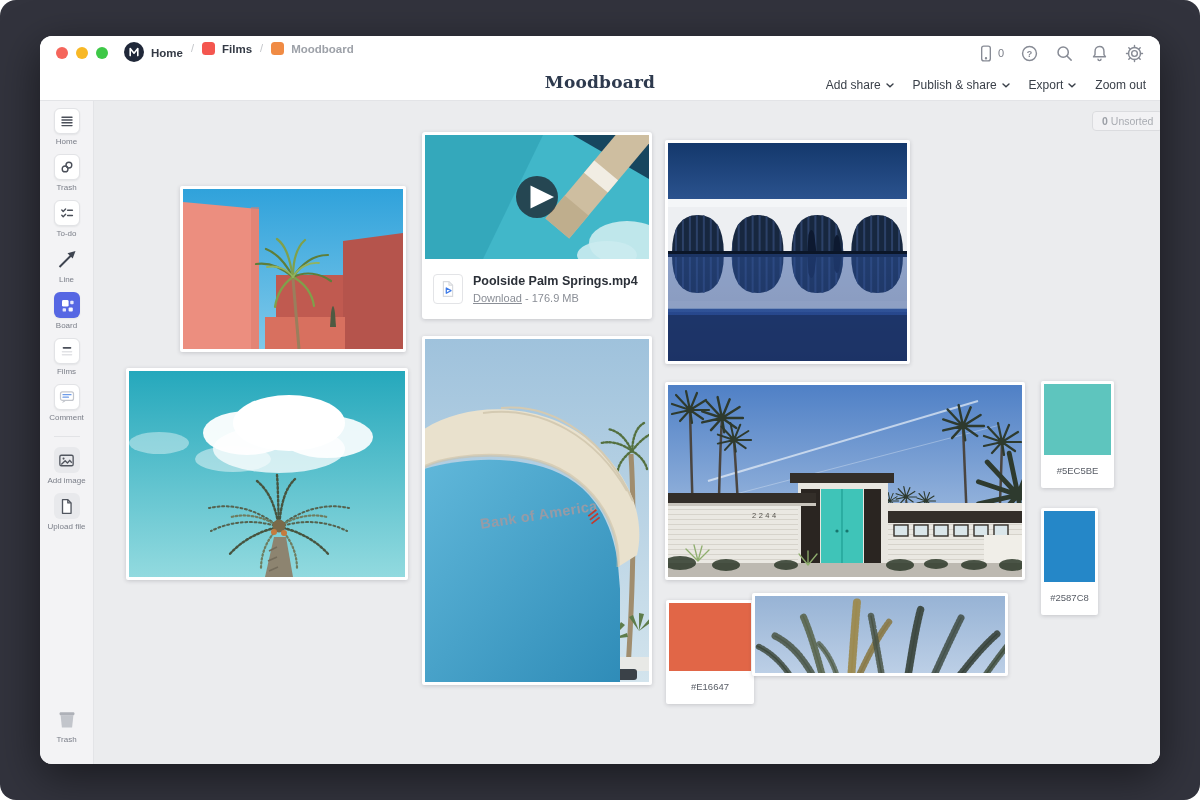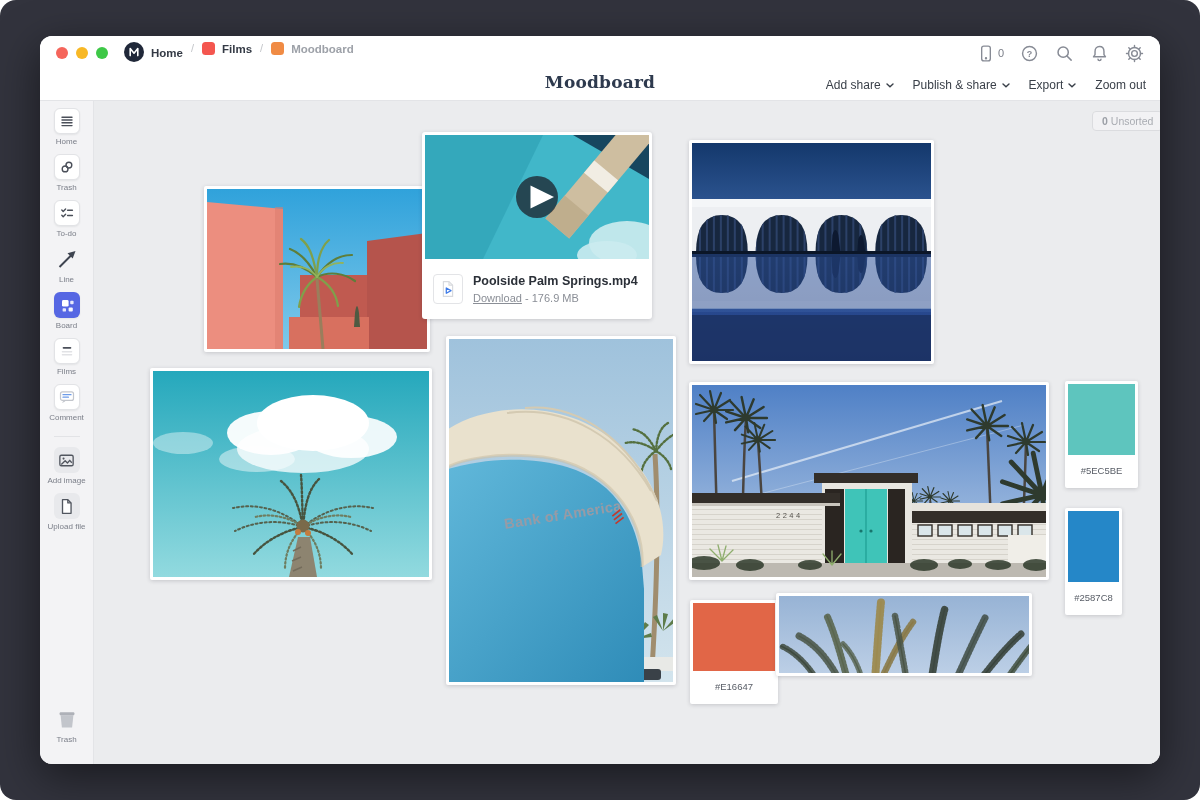--- a/index.html
+++ b/index.html
@@ -35,21 +35,21 @@
   .tool-card.blue { border:none; }
   .tool-card.gray { border:none; background:#E8E9EC; box-shadow:none; }
   .side-div { width:26px; height:1px; background:#E2E3E6; margin:6px 0 10px; }
   .trash { position:absolute; bottom:20px; left:0; width:100%; display:flex; flex-direction:column; align-items:center; cursor:pointer; }
 
   
   .canvas { position:absolute; left:54px; top:65px; right:0; bottom:0; background:#EBECEE; }
   .badge { position:absolute; left:998px; top:10px; background:#F2F2F4; border:1px solid #DBDCDF; border-radius:4px; padding:3px 9px; font-size:10.5px; color:#A9ACB2; cursor:pointer; }
   .badge b { color:#9B9FA6; margin-right:3px; }
 
-  .photo { position:absolute; background:#fff; padding:3px; border-radius:2px; box-shadow:0 1px 4px rgba(25,30,44,.18); cursor:pointer;margin-left:24px; }
+  .photo { position:absolute; background:#fff; padding:3px; border-radius:2px; box-shadow:0 1px 4px rgba(25,30,44,.18); cursor:pointer; }
   .photo svg { display:block; }
 
   .vcard { position:absolute; left:328px; top:31px; width:230px; background:#fff; border-radius:3px; padding:3px; box-shadow:0 1px 4px rgba(25,30,44,.18); cursor:pointer; }
   .vfoot { display:flex; align-items:center; gap:10px; padding:11px 8px 12px; }
   .ficon { width:30px; height:30px; border:1px solid #E3E4E7; border-radius:4px; display:flex; align-items:center; justify-content:center; flex:none; }
   .fname { font-size:12.5px; font-weight:bold; color:#2B3038; line-height:1.25; }
   .fsub { font-size:11px; color:#8A8E96; margin-top:2px; }
   .fsub a { color:#8A8E96; text-decoration:underline; cursor:pointer; }
 
   .swatch { border-radius:2px; }

